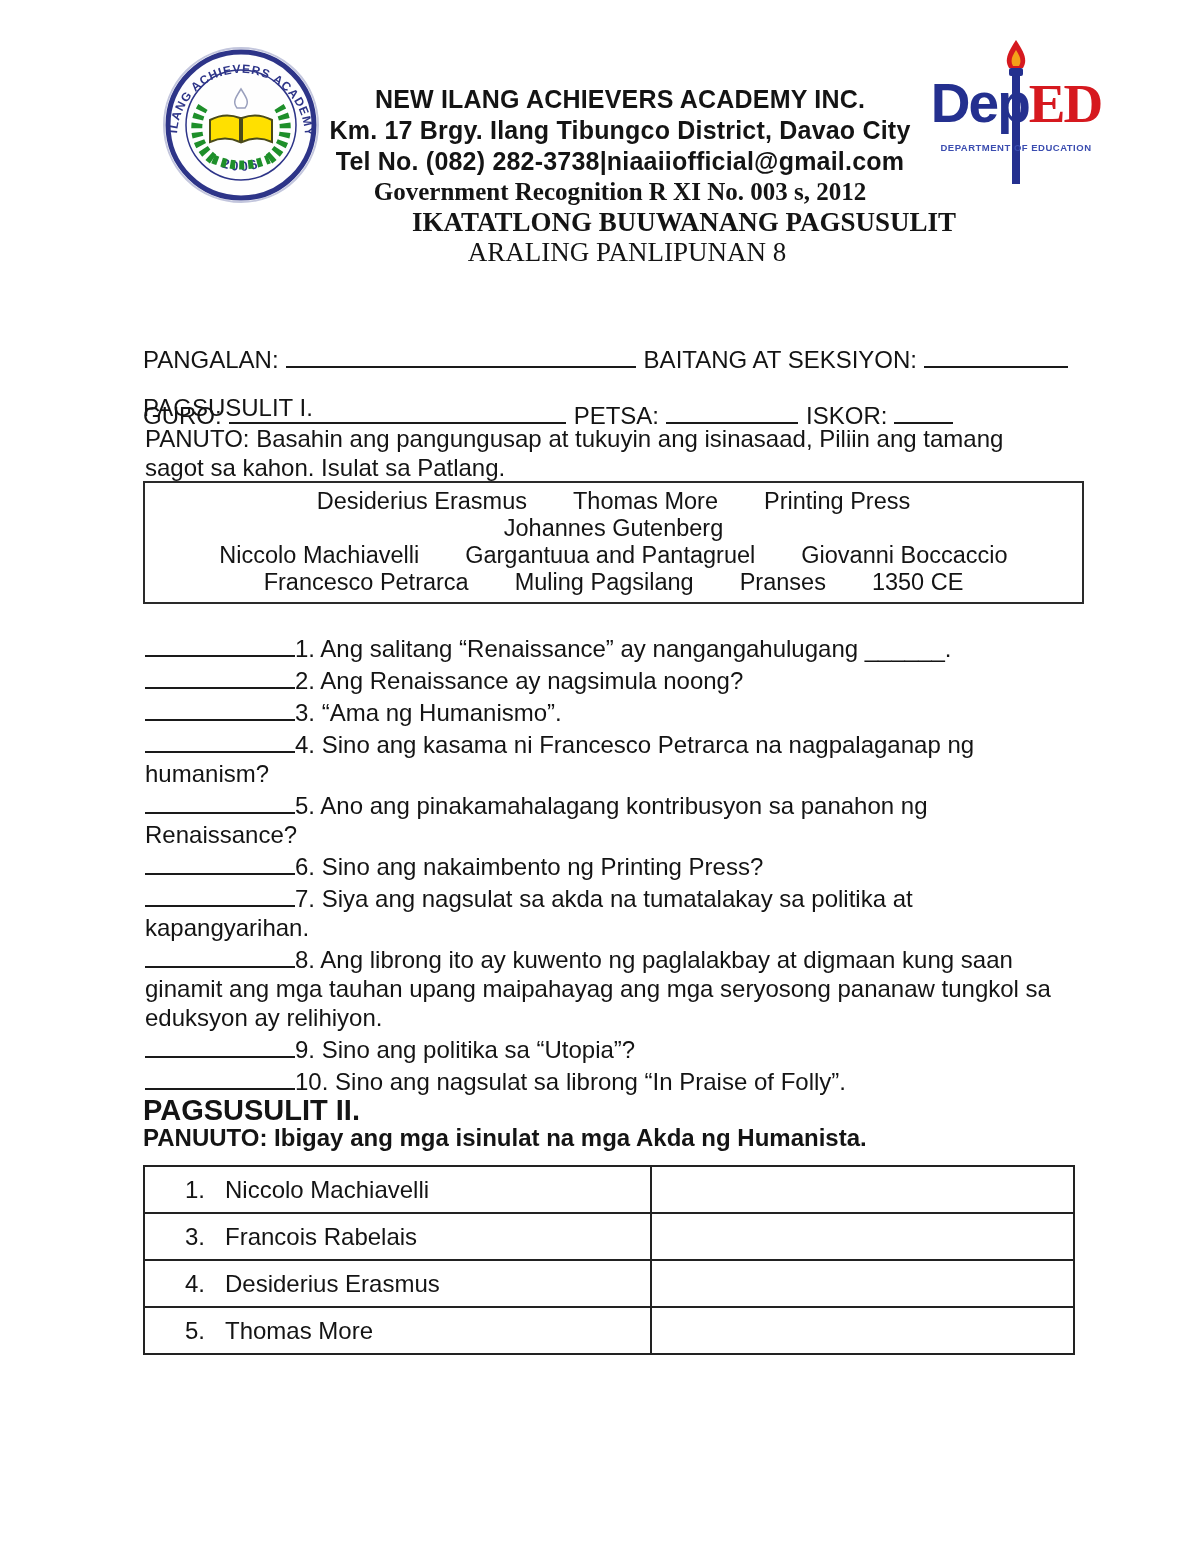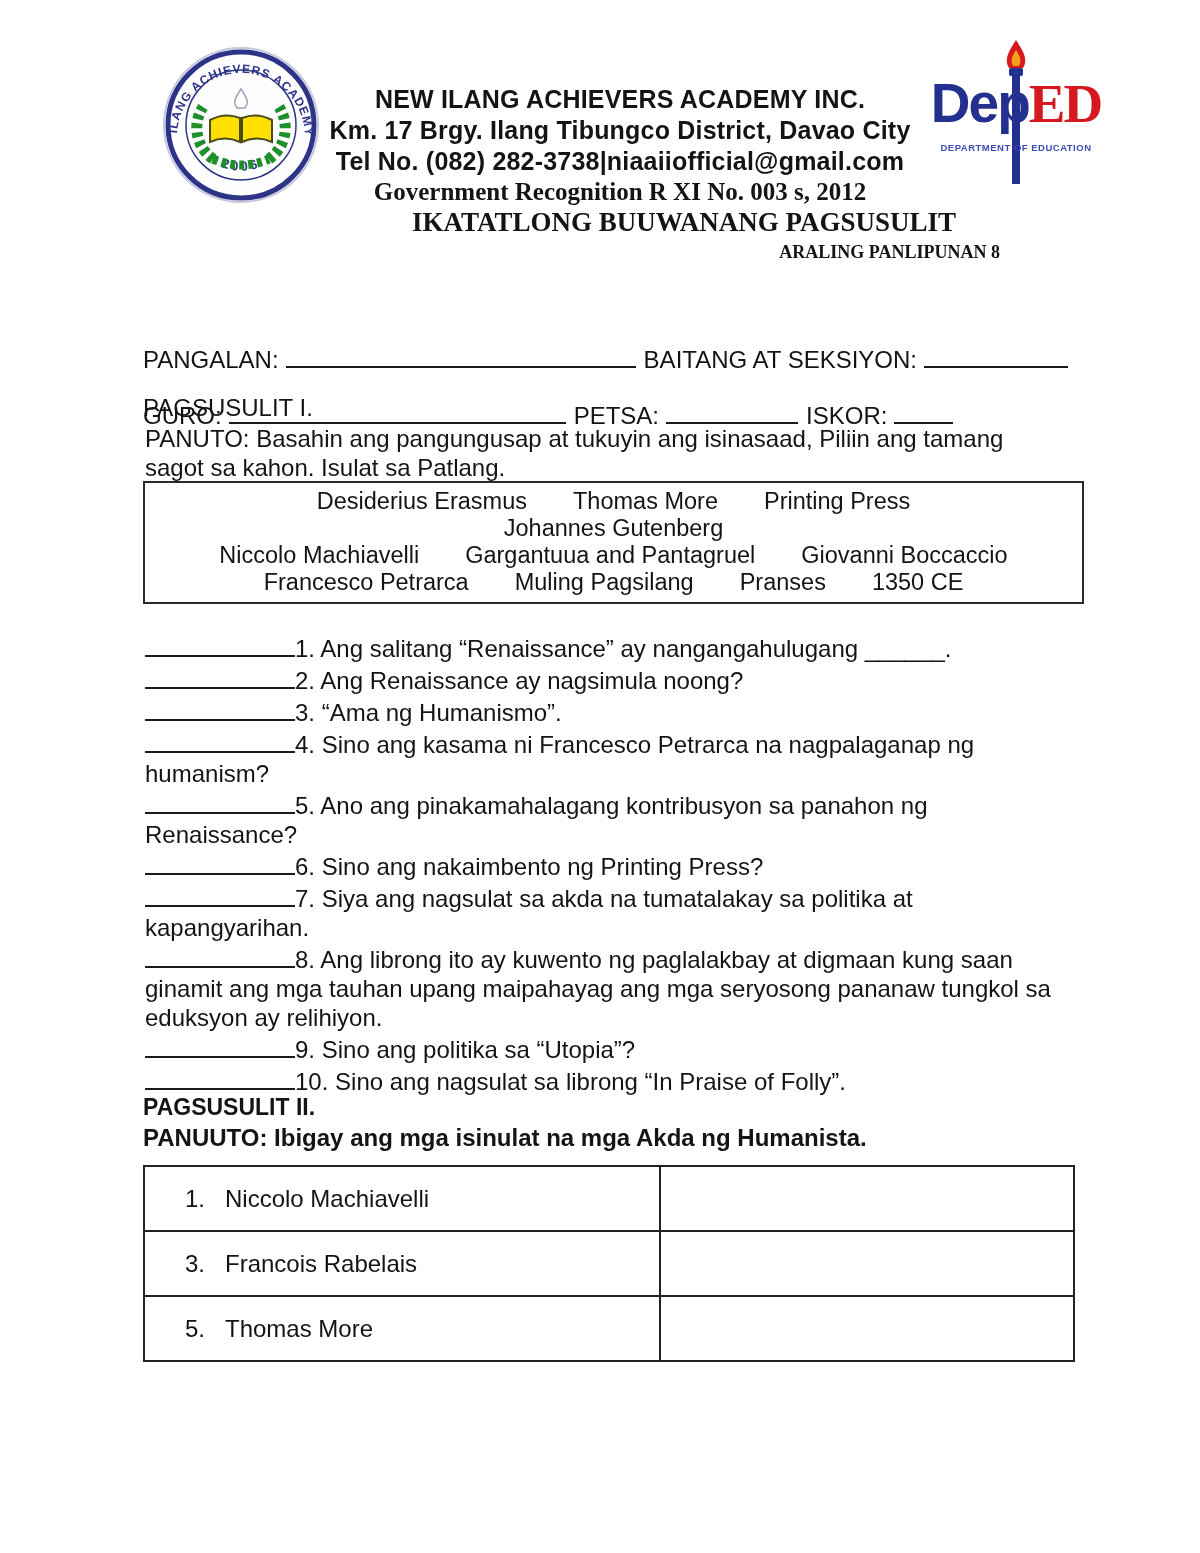--- a/index.html
+++ b/index.html
@@ -15,40 +15,40 @@
     font-weight:800;font-size:55px;letter-spacing:-2px;line-height:55px;white-space:nowrap;}
   .deped-word .dep{color:#24308f;}
   .deped-word .ed{color:#d6191f;font-family:Liberation Serif, serif;}
   .deped-caption{position:absolute;left:0;top:104px;width:172px;text-align:center;
     font-size:9.5px;font-weight:bold;color:#3b4db0;letter-spacing:.5px;}
   .torch{position:absolute;left:64px;top:0;width:44px;height:160px;}
   .header-text{position:absolute;left:240px;top:84px;width:760px;text-align:center;}
   .h-sans{font-weight:bold;font-size:25px;line-height:31px;letter-spacing:.2px;}
   .h-serif{font-family:"Liberation Serif", serif;font-weight:bold;font-size:25px;line-height:30px;}
   .h-exam{font-family:"Liberation Serif", serif;font-weight:bold;font-size:27px;line-height:30px;padding-left:128px;}
-  .h-subj{font-family:"Liberation Serif", serif;font-weight:bold;font-size:18px;line-height:30px;padding-left:14px;text-align:right;}
+  .h-subj{font-family:"Liberation Serif", serif;font-weight:normal;font-size:27px;line-height:30px;padding-left:14px;}
   
   .frow{position:absolute;left:143px;font-size:24px;white-space:nowrap;margin-top:46px;}
   .blank{display:inline-block;border-bottom:2px solid #1a1a1a;height:22px;margin-left:7px;}
   .w350{width:350px}.w140{width:144px}.w337{width:337px}.w132{width:132px}.w59{width:59px}
   .gap{margin-left:8px;}
   
   .p1title{position:absolute;left:143px;top:394px;font-size:24px;}
   .p1inst{position:absolute;left:145px;top:424px;width:880px;font-size:24px;line-height:29px;}
   .wordbank{position:absolute;left:143px;top:481px;width:937px;height:114px;
     border:2px solid #2a2a2a;padding-top:5px;box-sizing:content-box;}
   .wb-line{display:flex;justify-content:center;gap:46px;font-size:23.5px;line-height:27px;white-space:nowrap;}
   .questions{position:absolute;left:143px;top:631px;width:915px;font-size:24px;line-height:29px;}
   .questions p{margin:2px;}
   .qblank{display:inline-block;width:150px;border-bottom:2px solid #1a1a1a;height:22px;}
   
-  .p2title{position:absolute;left:143px;top:1094px;font-size:23px;font-weight:bold;}
+  .p2title{position:absolute;left:143px;top:1094px;font-size:29px;font-weight:bold;}
   .p2inst{position:absolute;left:143px;top:1124px;font-size:24px;font-weight:bold;}
   .tbl{position:absolute;left:143px;top:1165px;width:932px;border-collapse:collapse;}
-  .tbl td{border:2px solid #222;height:45px;font-size:24px;vertical-align:middle;padding:9px;}
+  .tbl td{border:2px solid #222;height:45px;font-size:24px;vertical-align:middle;padding:0;}
   .tbl td.c1{width:465px;padding-left:40px;}
   .tnum{display:inline-block;width:40px;}
 </style>
 </head>
 <body>
 
 <div class="page">
 
   <div class="seal">
     <svg viewBox="0 0 160 160" width="160" height="160">
@@ -151,19 +151,23 @@
     <tbody>
       <tr>
         <td class="c1"><span class="tnum">1.</span><span>Niccolo Machiavelli</span></td>
         <td></td>
       </tr>
       <tr>
         <td class="c1"><span class="tnum">3.</span><span>Francois Rabelais</span></td>
         <td></td>
       </tr>
       <tr>
+        <td class="c1"><span class="tnum">4.</span><span>Desiderius Erasmus</span></td>
+        <td></td>
+      </tr>
+      <tr>
         <td class="c1"><span class="tnum">5.</span><span>Thomas More</span></td>
         <td></td>
       </tr>
     </tbody>
   </table>
 
 </div>
 
 </body></html>

